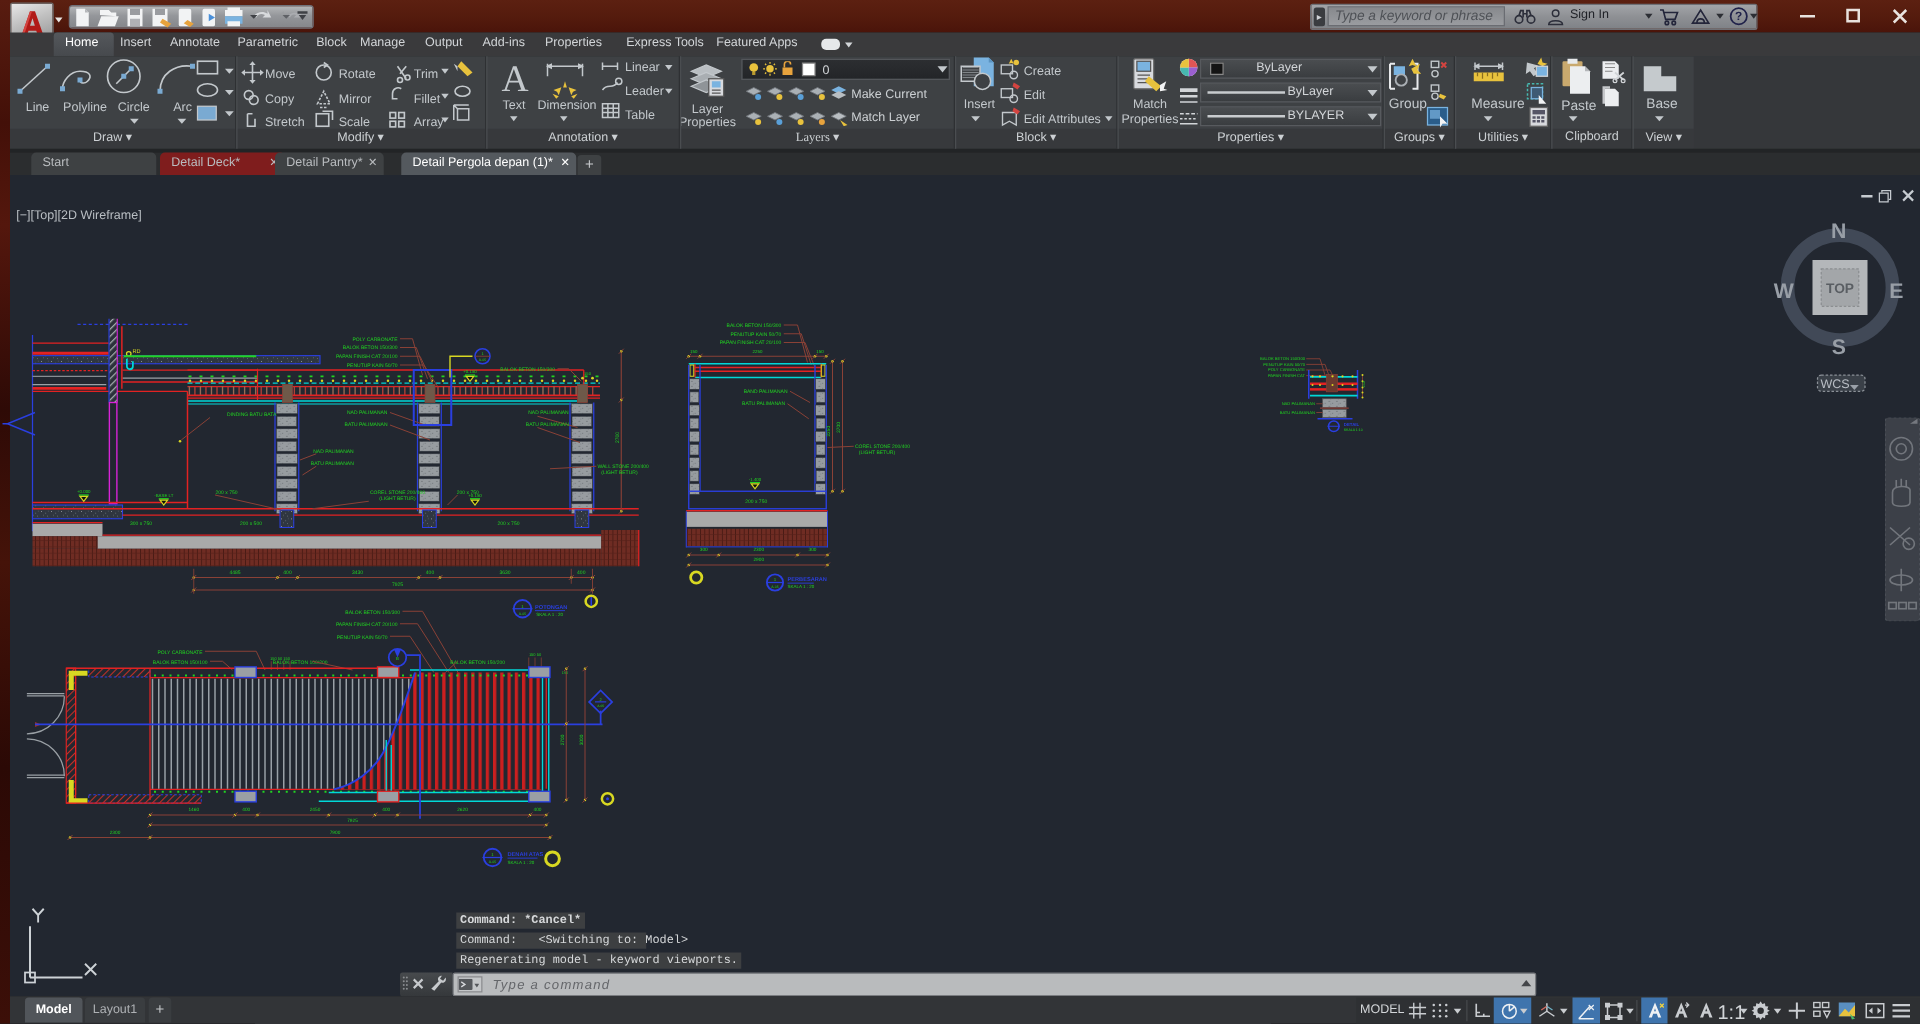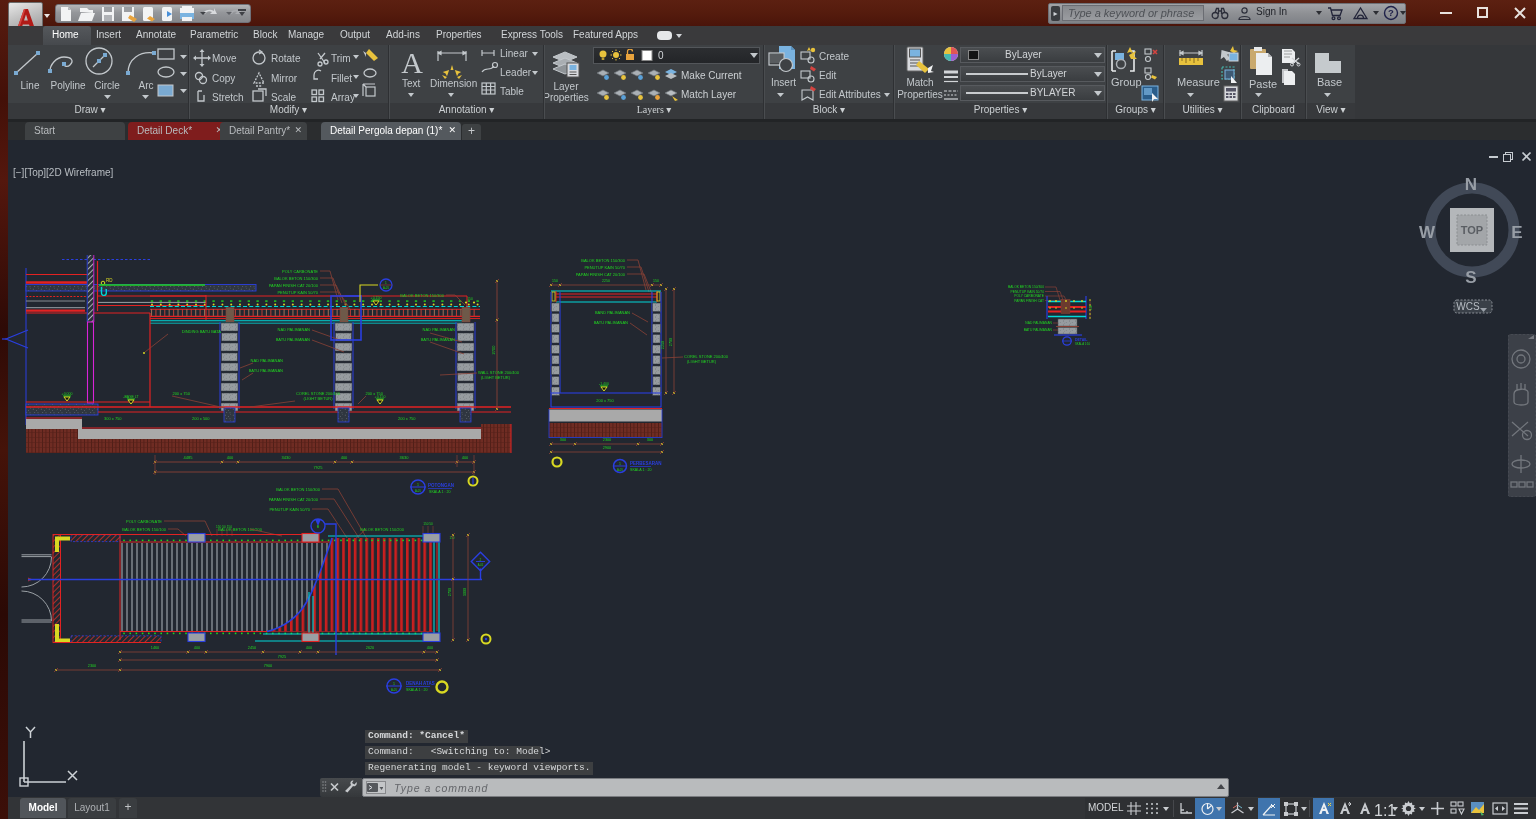--- a/index.html
+++ b/index.html
@@ -1316,21 +1316,21 @@
         <circle cx="19" cy="101" r="4.5"></circle>
 <ellipse cx="13" cy="130" rx="9" ry="4"></ellipse>
         <path d="M13 121 L13 139"></path>
 <rect x="3" y="148" width="6" height="5"></rect>
         <rect x="11" y="148" width="6" height="5"></rect>
         <rect x="19" y="148" width="6" height="5"></rect>
 </g>
 <path d="M26 5 l-6 0 l6 -4 z" fill="#caced2" opacity="0.4"></path>
 </svg>
     <div class="abs" style="left:365px;top:730px;width:103px;height:13px;background:#3d3f41;color:#d6d8da;font-size:9.5px;font-family:'Liberation Mono',monospace;padding:0 3px;white-space:pre;font-weight:bold;">Command: *Cancel*</div>
-    <div class="abs" style="left:365px;top:746px;width:176px;height:13px;background:#3d3f41;color:#d6d8da;font-size:9.5px;font-family:'Liberation Mono',monospace;padding:0 3px;white-space:pre;">Command:   &lt;Switching to: Model&gt;</div>
+    <div class="abs" style="left:365px;top:746px;width:152px;height:13px;background:#3d3f41;color:#d6d8da;font-size:9.5px;font-family:'Liberation Mono',monospace;padding:0 3px;white-space:pre;">Command:   &lt;Switching to: Model&gt;</div>
     <div class="abs" style="left:365px;top:762px;width:228px;height:13px;background:#3d3f41;color:#d6d8da;font-size:9.5px;font-family:'Liberation Mono',monospace;padding:0 3px;white-space:pre;">Regenerating model - keyword viewports.</div>
     <div class="abs" style="left:320px;top:778px;width:42px;height:19px;background:linear-gradient(180deg,#474a4d,#35383b);border-radius:2px 0 0 2px;"></div>
     <svg class="abs" style="left:321px;top:779px;" width="40" height="17" viewBox="0 0 40 17">
 <g fill="#8a8d90">
         <circle cx="2" cy="3" r="0.8"></circle>
         <circle cx="2" cy="6" r="0.8"></circle>
         <circle cx="2" cy="9" r="0.8"></circle>
         <circle cx="2" cy="12" r="0.8"></circle>
         <circle cx="4.5" cy="3" r="0.8"></circle>
         <circle cx="4.5" cy="6" r="0.8"></circle>

